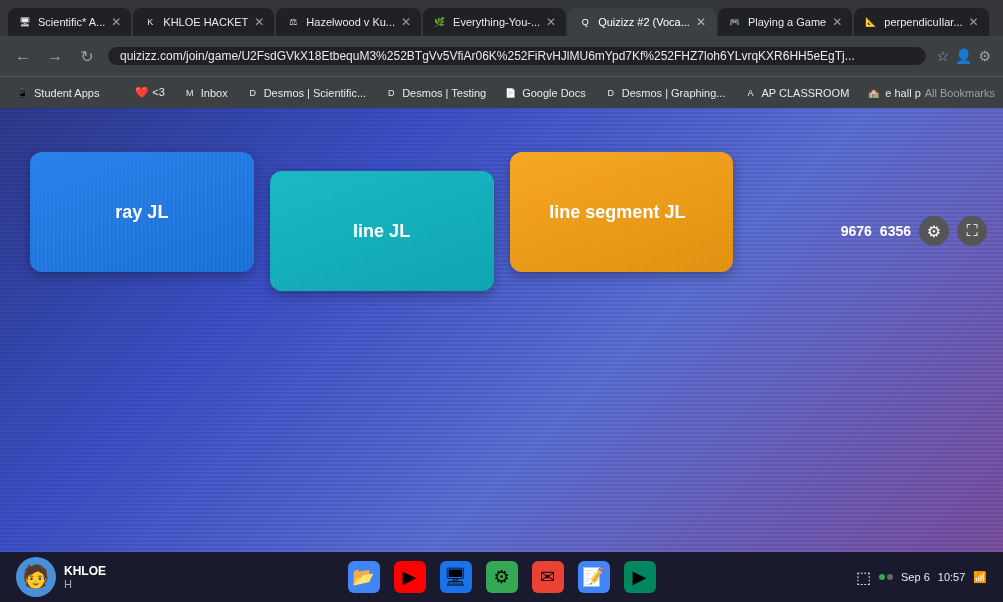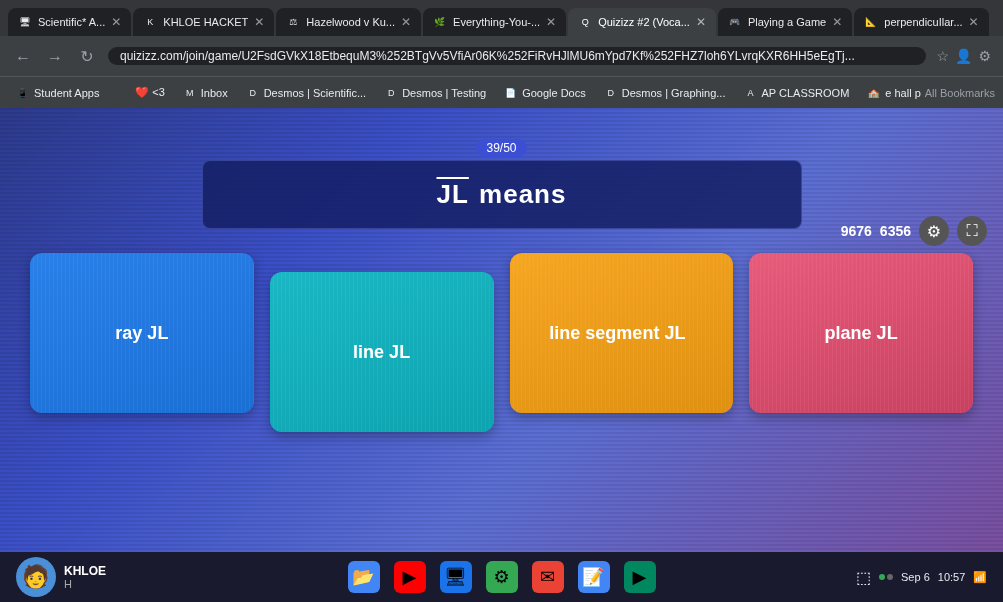--- a/index.html
+++ b/index.html
@@ -232,21 +232,21 @@
       display: grid;
       grid-template-columns: 1fr 1fr 1fr 1fr;
       gap: 16px;
       width: 100%;
       margin-top: 24px;
       padding-bottom: 10px;
     }
 
     .answer-card {
       border-radius: 12px;
-      height: 160px;
+      height: 120px;
       display: flex;
       align-items: center;
       justify-content: center;
       cursor: pointer;
       font-size: 18px;
       font-weight: 600;
       color: #fff;
       text-align: center;
       padding: 16px;
       position: relative;
@@ -493,43 +493,30 @@
 
   <div class="game-content">
 
     <div class="top-score">
       <span class="score-text">9676</span>
       <span class="score-text">6356</span>
       <div class="score-btn">⚙</div>
       <div class="score-btn">⛶</div>
     </div>
 
-    <div class="question-container">
-      <div class="question-number">
-        <span>39/50</span>
-      </div>
-      <div class="question-box">
-        <div class="question-text">
-          <span class="overline">JL</span> means
-        </div>
-      </div>
-    </div>
 
     <div class="answers-grid" id="answers-container">
     <div class="answer-card blue">
           <span class="answer-label">ray JL</span>
         </div>
         <div class="answer-card teal">
           <span class="answer-label">line JL</span>
         </div>
         <div class="answer-card yellow">
           <span class="answer-label">line segment JL</span>
-        </div>
-        <div class="answer-card pink">
-          <span class="answer-label">plane JL</span>
         </div>
       </div>
 
   </div>
 
   <div class="taskbar">
     <div class="taskbar-left">
       <div class="user-area">
         <div class="user-avatar">🧑</div>
         <div class="user-info">

